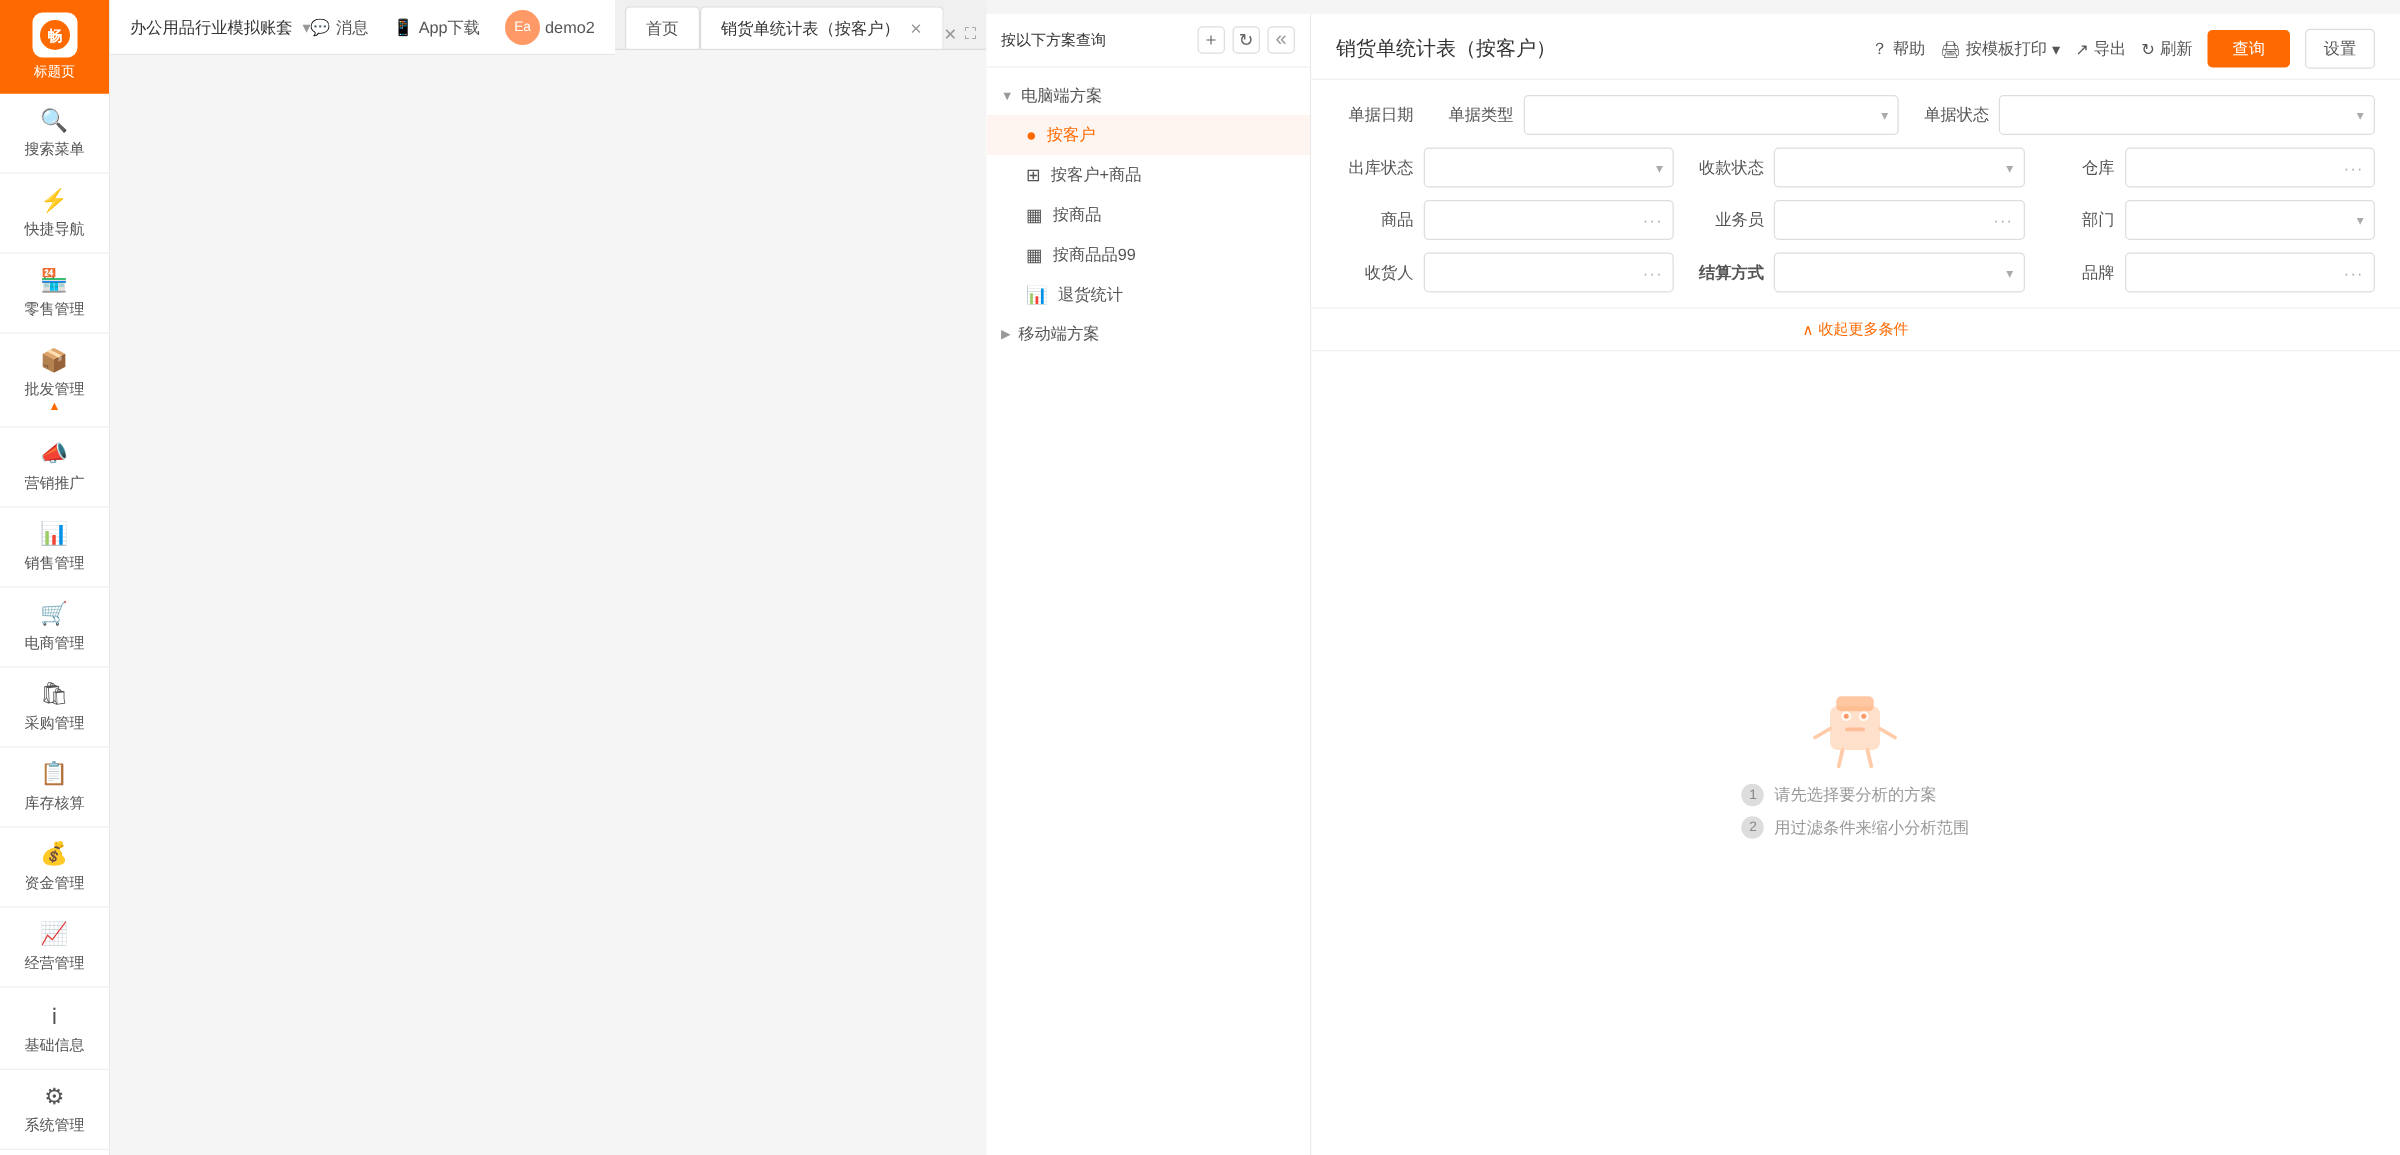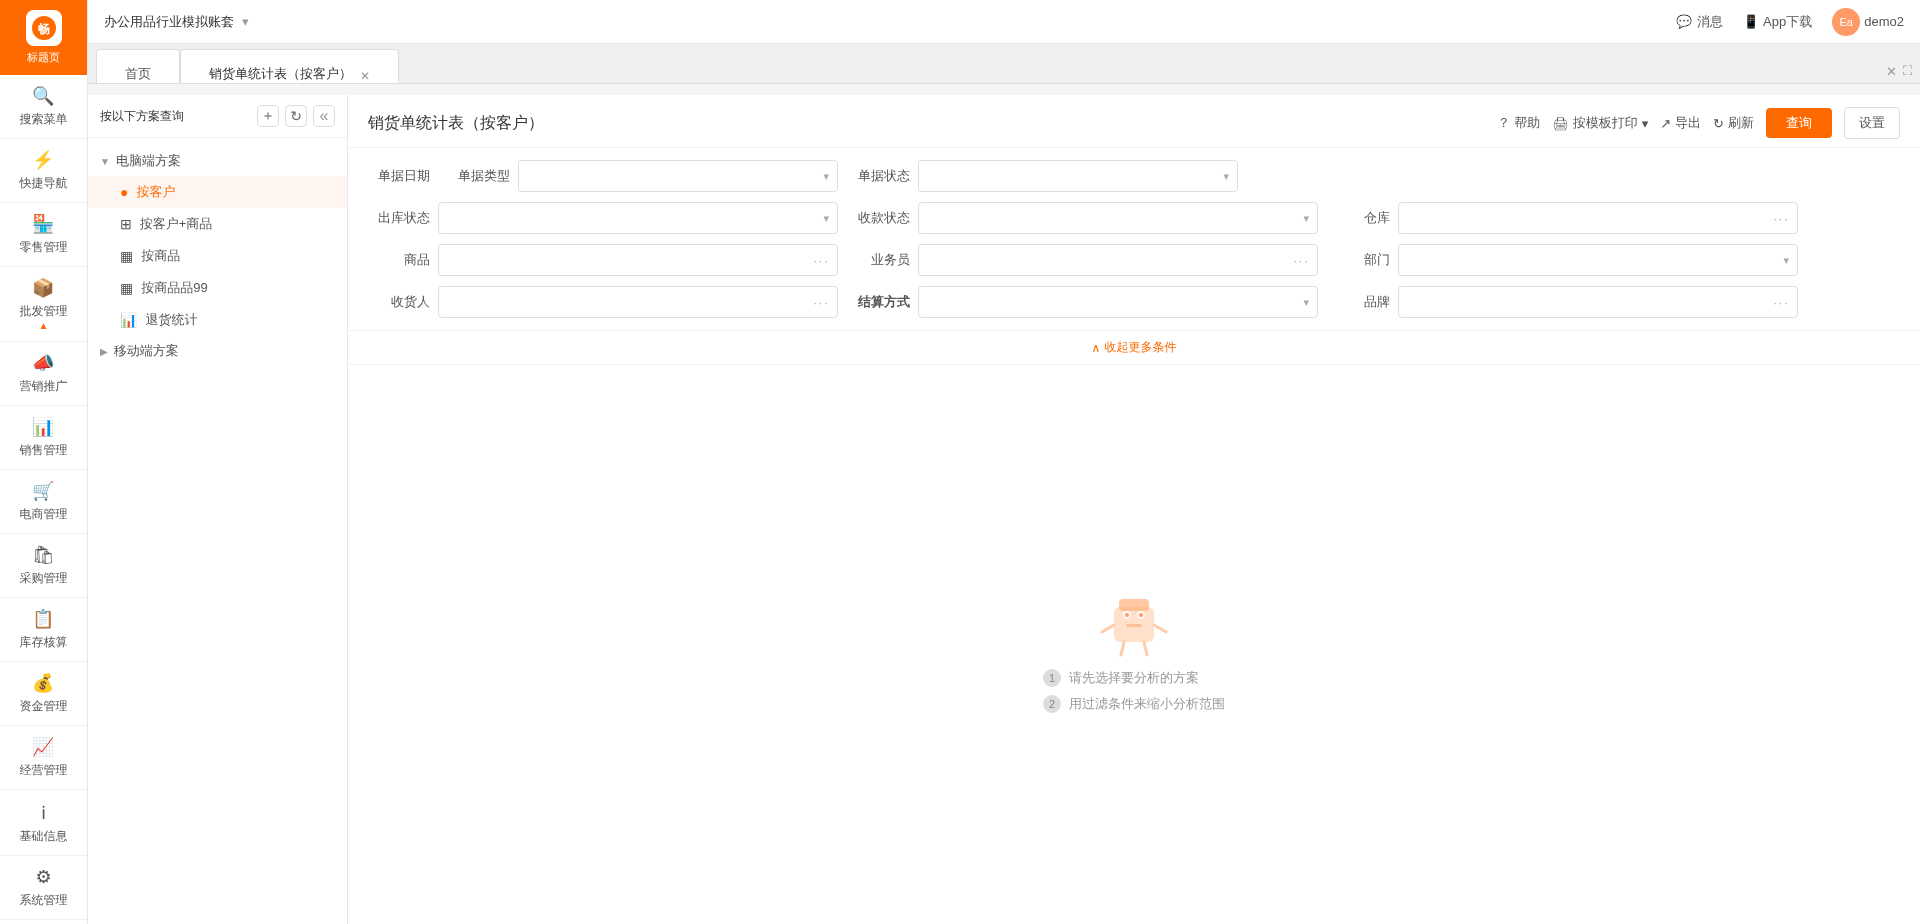--- a/index.html
+++ b/index.html
@@ -48,21 +48,21 @@
       color: #555;
       font-size: 12px;
       border-bottom: 1px solid #f0f0f0;
     }
     .sidebar-item .icon { font-size: 18px; margin-bottom: 4px; }
 
     
     .main {
       flex: 1;
       display: flex;
-      flex-direction: column;
+      flex-direction: row;
       overflow: hidden;
     }
 
     
     .topbar {
       height: 44px;
       background: #fff;
       border-bottom: 1px solid #e8e8e8;
       display: flex;
       align-items: center;
@@ -93,23 +93,23 @@
       height: 40px;
       background: #f0f0f0;
       display: flex;
       align-items: flex-end;
       padding: 0 0 0 8px;
       flex-shrink: 0;
       border-bottom: 1px solid #ddd;
     }
     .tab {
       height: 34px;
-      padding: 0 28px;
-      display: flex;
-      align-items: flex-end;
+      padding: 0 16px;
+      display: flex;
+      align-items: center;
       gap: 8px;
       background: #f0f0f0;
       border: 1px solid #ddd;
       border-bottom: none;
       border-radius: 4px 4px 0 0;
       cursor: pointer;
       color: #555;
       font-size: 13px;
     }
     .tab.home { background: #fff; }

